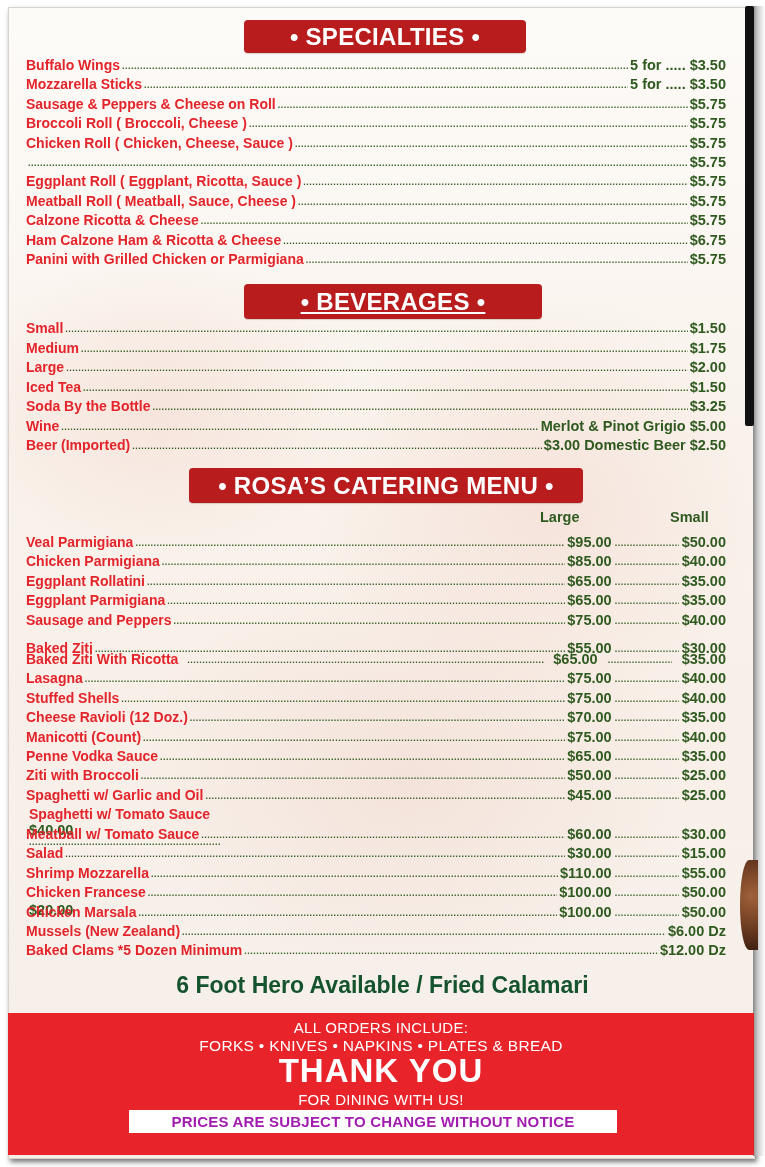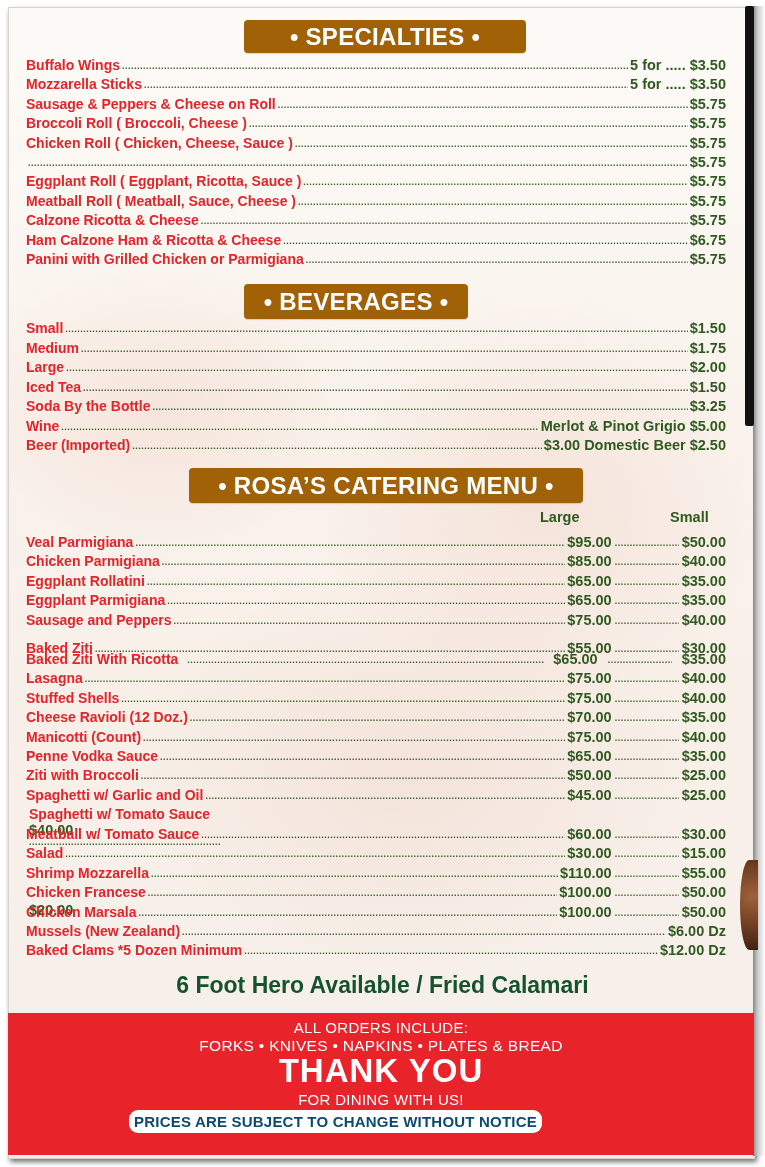--- a/index.html
+++ b/index.html
@@ -23,21 +23,21 @@
   .right-shadow {
     position:absolute; left:753px; top:6px; width:12px; height:1150px;
     background:linear-gradient(90deg,#888 0%,#ccc 40%,#fff 100%);
   }
   .food-peek {
     position:absolute; left:740px; top:860px; width:18px; height:90px;
     border-radius:50% 0 0 50%;
     background:radial-gradient(circle at 70% 40%, #a0623a 0%, #6a3a20 60%, #3d2010 100%);
   }
   .badge {
-    position:absolute; background:#a16207; color:#fff; border-radius:4px;
+    position:absolute; background:#b91c1c; color:#fff; border-radius:4px;
     font-weight:bold; text-align:center; letter-spacing:0.3px;
     box-shadow:0 1px 1px rgba(0,0,0,0.15);
   }
   .row {
     position:absolute; left:26px; right:39px; height:19px;
     display:flex; align-items:baseline; font-weight:bold; font-size:14px;
     white-space:nowrap;
   }
   .row .name { color:#e3242b; flex:0 0 auto; }
   .row .dots {
@@ -61,23 +61,23 @@
   }
   .footer {
     position:absolute; left:8px; top:1013px; width:746px; height:142px;
     background:#e8232a; color:#fff; text-align:center;
   }
   .footer .l1 { position:absolute; top:6px; left:0; width:100%; font-size:15px; letter-spacing:0.3px; }
   .footer .l2 { position:absolute; top:24px; left:0; width:100%; font-size:15.5px; letter-spacing:0.3px; }
   .footer .l3 { position:absolute; top:39px; left:0; width:100%; font-size:33px; font-weight:bold; letter-spacing:1px; }
   .footer .l4 { position:absolute; top:78px; left:0; width:100%; font-size:15px; letter-spacing:0.3px; }
   .footer .notice {
-    position:absolute; top:97px; left:121px; width:413px; height:23px;
-    background:#fff; color:#0c4a6e; font-weight:bold; font-size:15px;
-    line-height:23px; letter-spacing:0.2px;border-radius:9px;
+    position:absolute; top:97px; left:121px; width:488px; height:23px;
+    background:#fff; color:#a21caf; font-weight:bold; font-size:15px;
+    line-height:23px; letter-spacing:0.2px;
   }
 </style>
 </head>
 <body>
 
 <div class="page">
   <div class="bg-blob" style="left:-60px;top:250px;width:420px;height:300px;background:radial-gradient(ellipse,rgba(230,160,140,0.18),rgba(255,255,255,0) 70%);"></div>
   <div class="bg-blob" style="left:300px;top:280px;width:460px;height:420px;background:radial-gradient(ellipse,rgba(225,150,130,0.16),rgba(255,255,255,0) 70%);"></div>
   <div class="bg-blob" style="left:120px;top:560px;width:560px;height:420px;background:radial-gradient(ellipse,rgba(220,150,130,0.14),rgba(255,255,255,0) 70%);"></div>
 </div>
@@ -137,21 +137,21 @@
       <span class="dots"></span>
       <span class="price">$6.75</span>
     </div>
     <div class="row" style="top: 251px;">
       <span class="name">Panini with Grilled Chicken or Parmigiana</span>
       <span class="dots"></span>
       <span class="price">$5.75</span>
     </div>
   </div>
 
-<div class="badge" style="left:244px;top:284px;width:224px;height:35px;line-height:36px;font-size:24px;">• BEVERAGES •</div>
+<div class="badge" style="left:244px;top:284px;width:298px;height:35px;line-height:36px;font-size:24px;text-decoration:underline;">• BEVERAGES •</div>
 
 <div id="bev-rows">
     <div class="row" style="top: 320px;">
       <span class="name">Small</span>
       <span class="dots"></span>
       <span class="price">$1.50</span>
     </div>
     <div class="row" style="top: 339.5px;">
       <span class="name">Medium</span>
       <span class="dots"></span>

